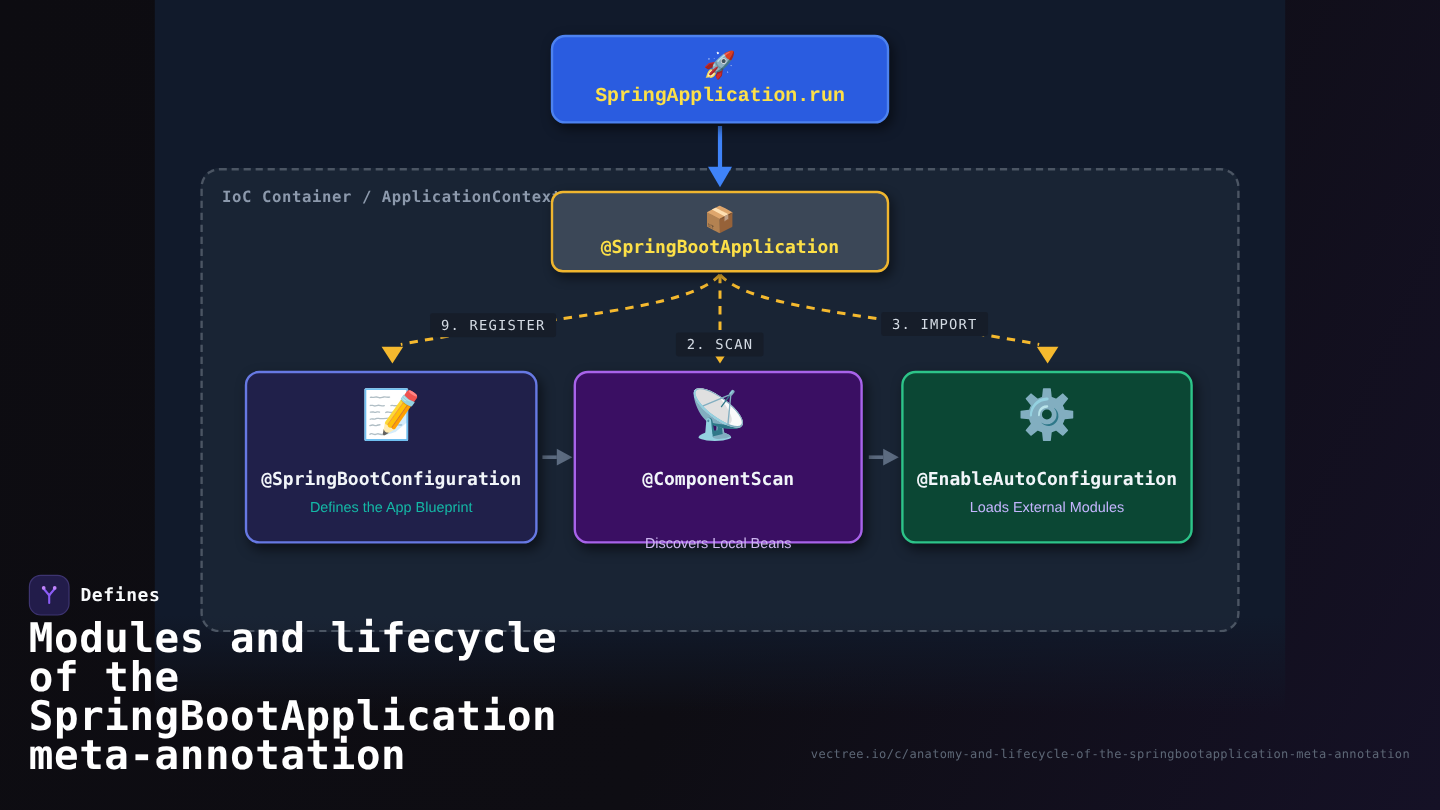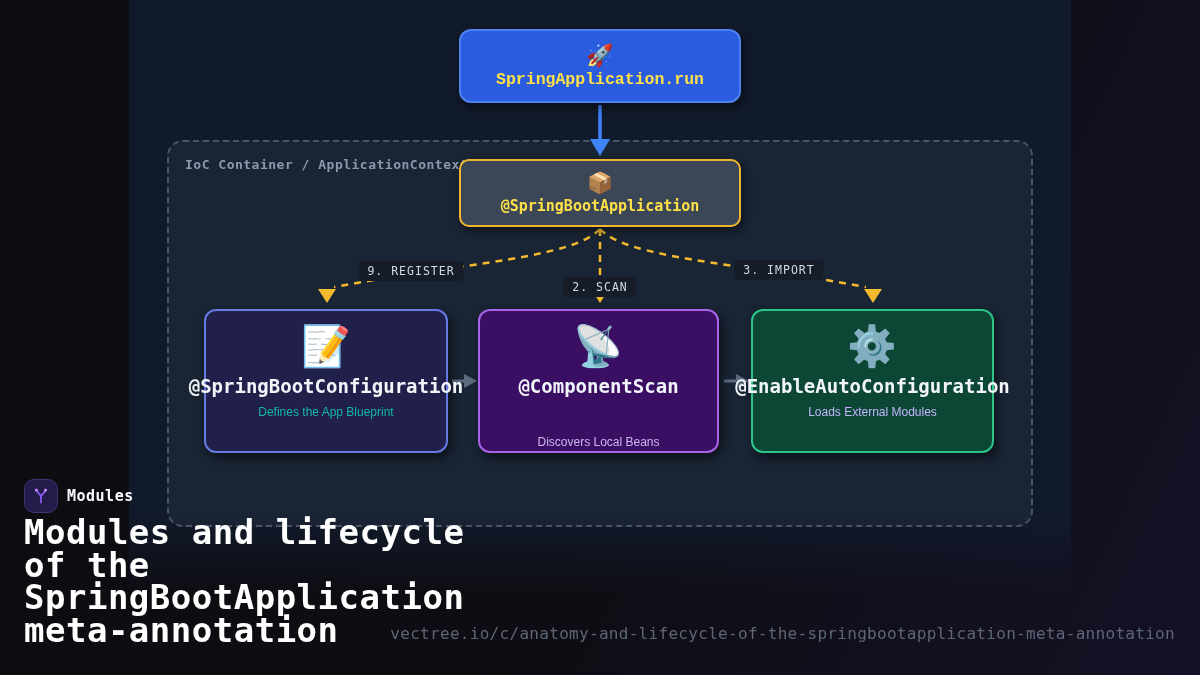--- a/index.html
+++ b/index.html
@@ -61,21 +61,21 @@
     white-space: nowrap;
   }
 
   
   .card {
     position: absolute; top: 309px; height: 144px; border-radius: 12px;
     display: flex; flex-direction: column; align-items: center;
     box-shadow: 3px 5px 10px rgba(0,0,0,0.5); z-index: 4;
   }
   .card .icon { font-size: 40px; line-height: 46px; margin-top: 12px; }
-  .card .label { font-size: 19px; font-weight: 700; color: #f1f5f9; margin-top: 6px; white-space: nowrap; }
+  .card .label { font-size: 15px; font-weight: 700; color: #f1f5f9; margin-top: 21px; white-space: nowrap; }
   .card .desc { font-family: "Liberation Sans", sans-serif; font-size: 12px; margin-top: 8px; }
   .card-config { left: 204px; width: 244px; background: #20204a; border: 2px solid #6779e3; }
   .card-config .desc { color: #14b8a6; }
   .card-scan { left: 478px; width: 241px; background: #3a0f63; border: 2px solid #a863ea; }
   .card-scan .desc { color: #cdb6f0; margin-top: 38px; }
   .card-auto { left: 751px; width: 243px; background: #0b4734; border: 2px solid #2dc489; }
   .card-auto .desc { color: #c4b5fd; }
 
   
   .brand-logo {
@@ -87,21 +87,21 @@
     position: absolute; left: 67px; top: 487px; font-size: 15px; font-weight: 700;
     color: #f8fafc; letter-spacing: 0.5px; z-index: 5;
   }
   .page-title {
     position: absolute; left: 24px; top: 516px; width: 480px;
     font-size: 34px; line-height: 32.5px; font-weight: 700; color: #ffffff;
     letter-spacing: 0.5px; white-space: pre-line; z-index: 5;
   }
   .page-url {
     position: absolute; right: 25px; top: 624px;
-    font-size: 16px; color: #5d6776; letter-spacing: 0.3px; z-index: 5;
+    font-size: 10px; color: #5d6776; letter-spacing: 0.3px; z-index: 5;
   }
 </style>
 </head>
 <body>
 
 <div class="stage">
   <div class="center-band"></div>
 
   <div class="entry-box">
     <span class="icon">🚀</span>
@@ -168,20 +168,20 @@
     <svg width="22" height="22" viewBox="0 0 24 24">
       <g stroke="#8b5cf6" stroke-width="1.9" fill="none" stroke-linecap="round">
         <path d="M12 19 L12 12"></path>
         <path d="M12 12 L7.2 6.4"></path>
         <path d="M12 12 L16.8 6.4"></path>
       </g>
       <circle cx="7" cy="5.4" r="1.7" fill="#c084fc"></circle>
       <circle cx="17" cy="5.4" r="1.7" fill="#c084fc"></circle>
     </svg>
   </div>
-  <div class="brand-name">Modules</div>
+  <div class="brand-name">Defines</div>
 
   <div class="page-title">Modules and lifecycle
 of the
 SpringBootApplication
 meta-annotation</div>
   <div class="page-url">vectree.io/c/anatomy-and-lifecycle-of-the-springbootapplication-meta-annotation</div>
 </div>
 
 </body></html>

